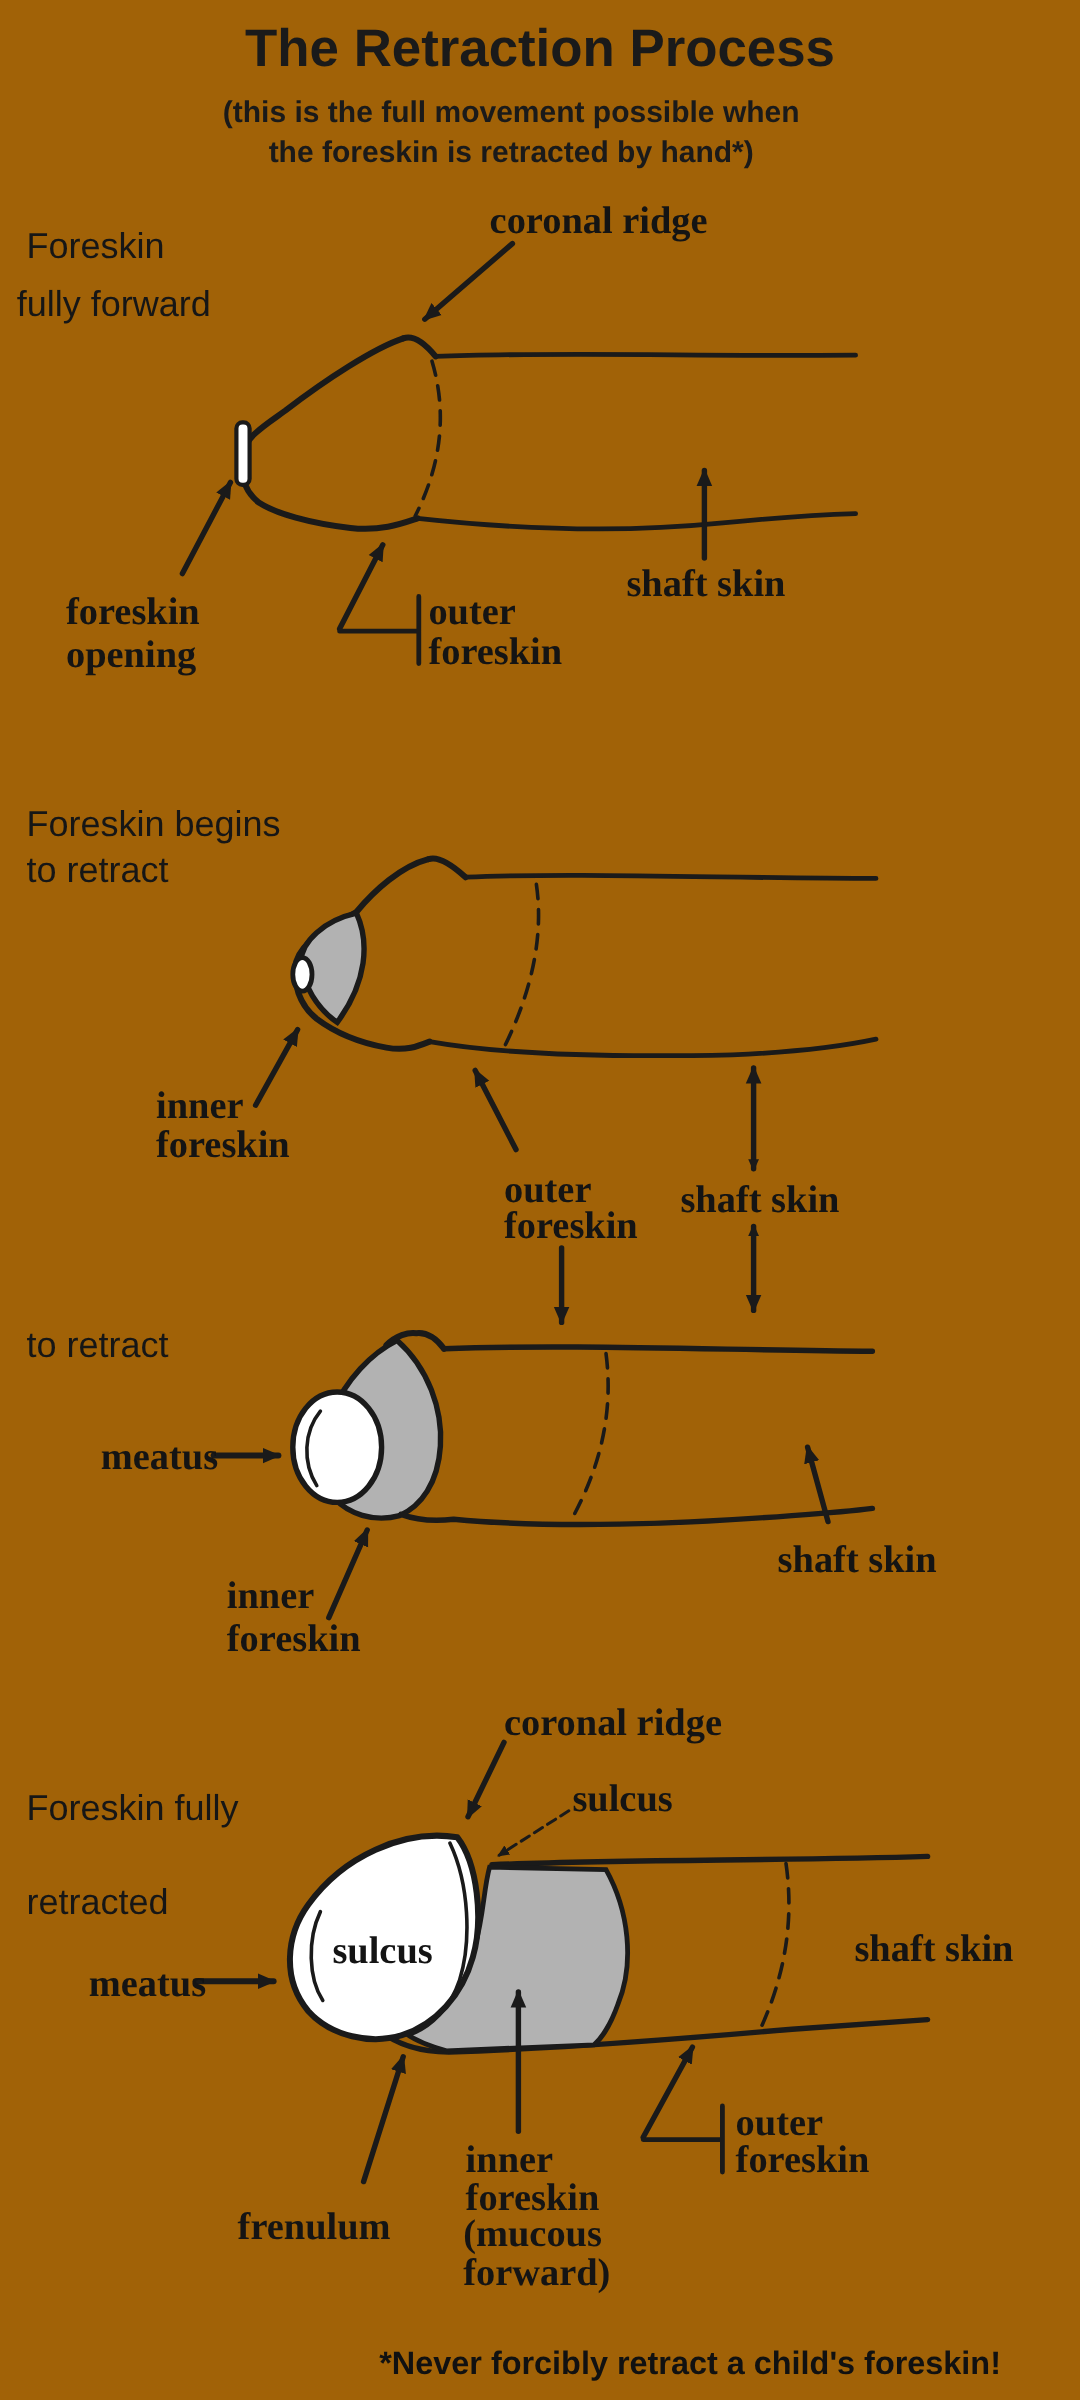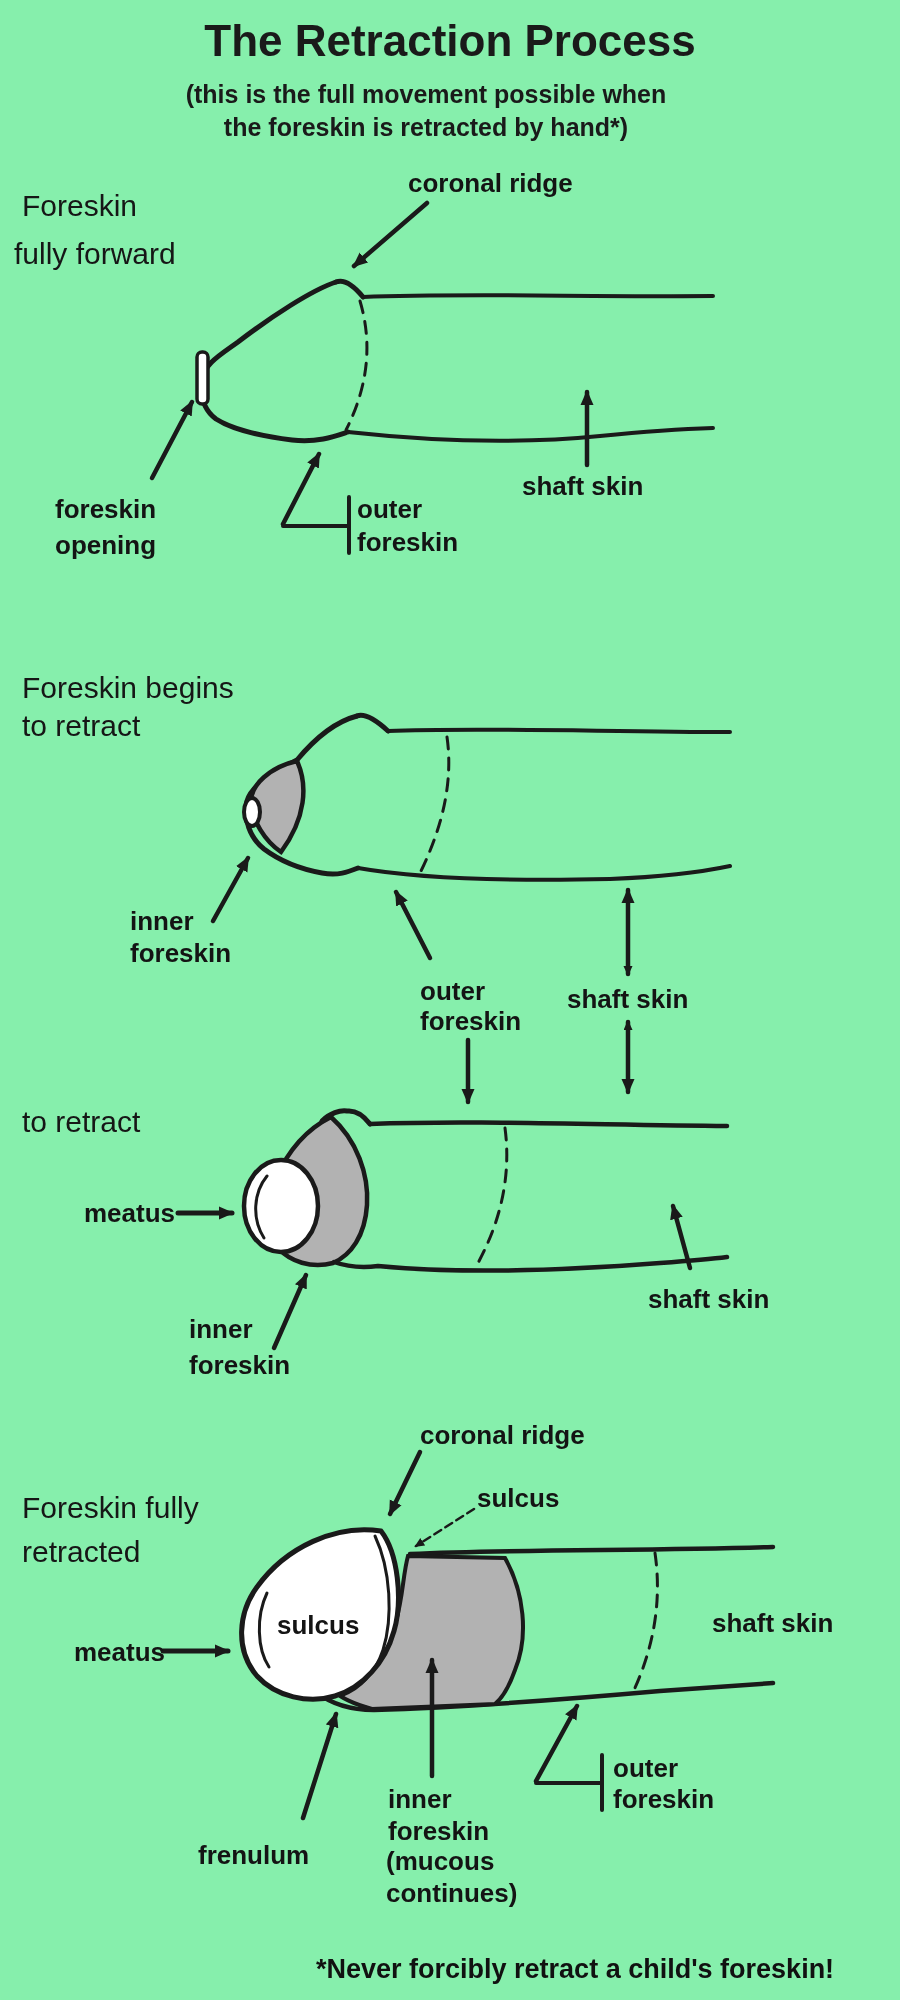--- a/index.html
+++ b/index.html
@@ -1,23 +1,23 @@
 <!DOCTYPE html>
 <html><head>
 <meta charset="utf-8">
 <style>
   html,body{margin:0;padding:0;background:#ffffff;}
-  #canvas{position:relative;width:900px;height:2000px;background:#86efac;overflow:hidden;
+  #canvas{position:relative;width:900px;height:2000px;background:#a16207;overflow:hidden;
           font-family:"Liberation Sans",sans-serif;color:#1a1a1a;}
   #art{position:absolute;left:0;top:0;}
   .txt{position:absolute;white-space:nowrap;}
   .title{width:900px;left:0;text-align:center;font-weight:bold;font-size:44px;letter-spacing:0px;}
   .sub{width:852px;left:0;text-align:center;font-weight:bold;font-size:25px;}
   .hd{font-size:30px;font-weight:500;line-height:36px;color:#161616;}
-  .lab{font-family:Liberation Sans, sans-serif;font-weight:bold;font-size:26px;line-height:30px;color:#141414;}
+  .lab{font-family:Liberation Serif, serif;font-weight:bold;font-size:32px;line-height:30px;color:#141414;}
   .foot{font-weight:bold;font-size:27px;color:#111;}
 </style>
 </head>
 <body>
 
 <div id="canvas">
 
   <svg id="art" width="900" height="2000" viewBox="0 0 900 2000">
     <defs>
       <marker id="ah" markerWidth="17" markerHeight="15" refX="13" refY="7" orient="auto-start-reverse" markerUnits="userSpaceOnUse">
@@ -110,28 +110,28 @@
   <div class="txt lab" style="left:420px;top:1006px;">foreskin</div>
   <div class="txt lab" style="left:567px;top:984px;">shaft skin</div>
 
   <div class="txt hd" style="left:22px;top:1104px;">to retract</div>
   <div class="txt lab" style="left:84px;top:1198px;">meatus</div>
   <div class="txt lab" style="left:189px;top:1314px;">inner</div>
   <div class="txt lab" style="left:189px;top:1350px;">foreskin</div>
   <div class="txt lab" style="left:648px;top:1284px;">shaft skin</div>
 
   <div class="txt hd" style="left:22px;top:1490px;">Foreskin fully</div>
-  <div class="txt hd" style="left:22px;top:1534px;text-align:right;">retracted</div>
+  <div class="txt hd" style="left:22px;top:1568px;text-align:right;">retracted</div>
   <div class="txt lab" style="left:420px;top:1420px;">coronal ridge</div>
   <div class="txt lab" style="left:477px;top:1483px;">sulcus</div>
   <div class="txt lab" style="left:277px;top:1610px;">sulcus</div>
   <div class="txt lab" style="left:74px;top:1637px;">meatus</div>
   <div class="txt lab" style="left:712px;top:1608px;">shaft skin</div>
   <div class="txt lab" style="left:198px;top:1840px;">frenulum</div>
   <div class="txt lab" style="left:388px;top:1784px;">inner</div>
   <div class="txt lab" style="left:388px;top:1816px;">foreskin</div>
   <div class="txt lab" style="left:386px;top:1846px;">(mucous</div>
-  <div class="txt lab" style="left:386px;top:1878px;">continues)</div>
+  <div class="txt lab" style="left:386px;top:1878px;">forward)</div>
   <div class="txt lab" style="left:613px;top:1753px;">outer</div>
   <div class="txt lab" style="left:613px;top:1784px;">foreskin</div>
 
   <div class="txt foot" style="left:316px;top:1954px;">*Never forcibly retract a child's foreskin!</div>
 </div>
 
 </body></html>

